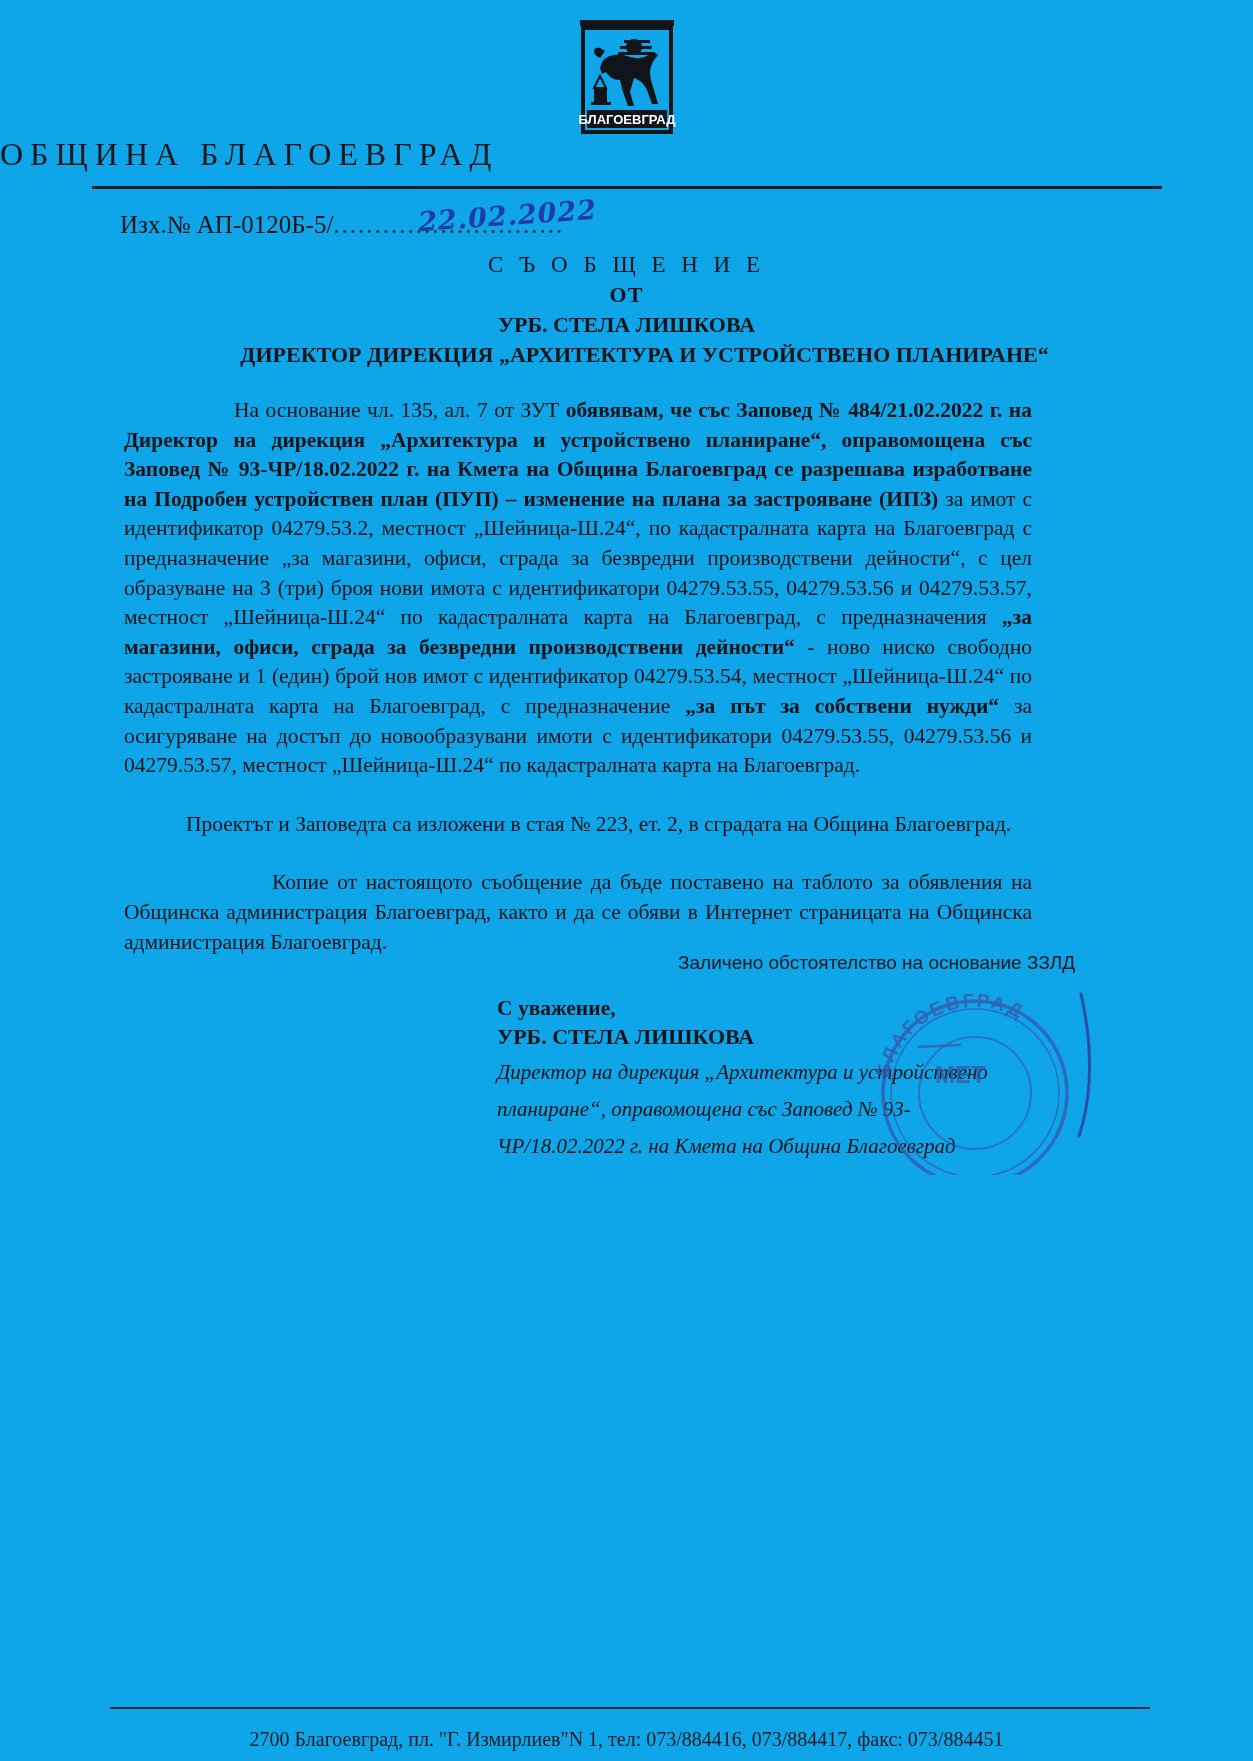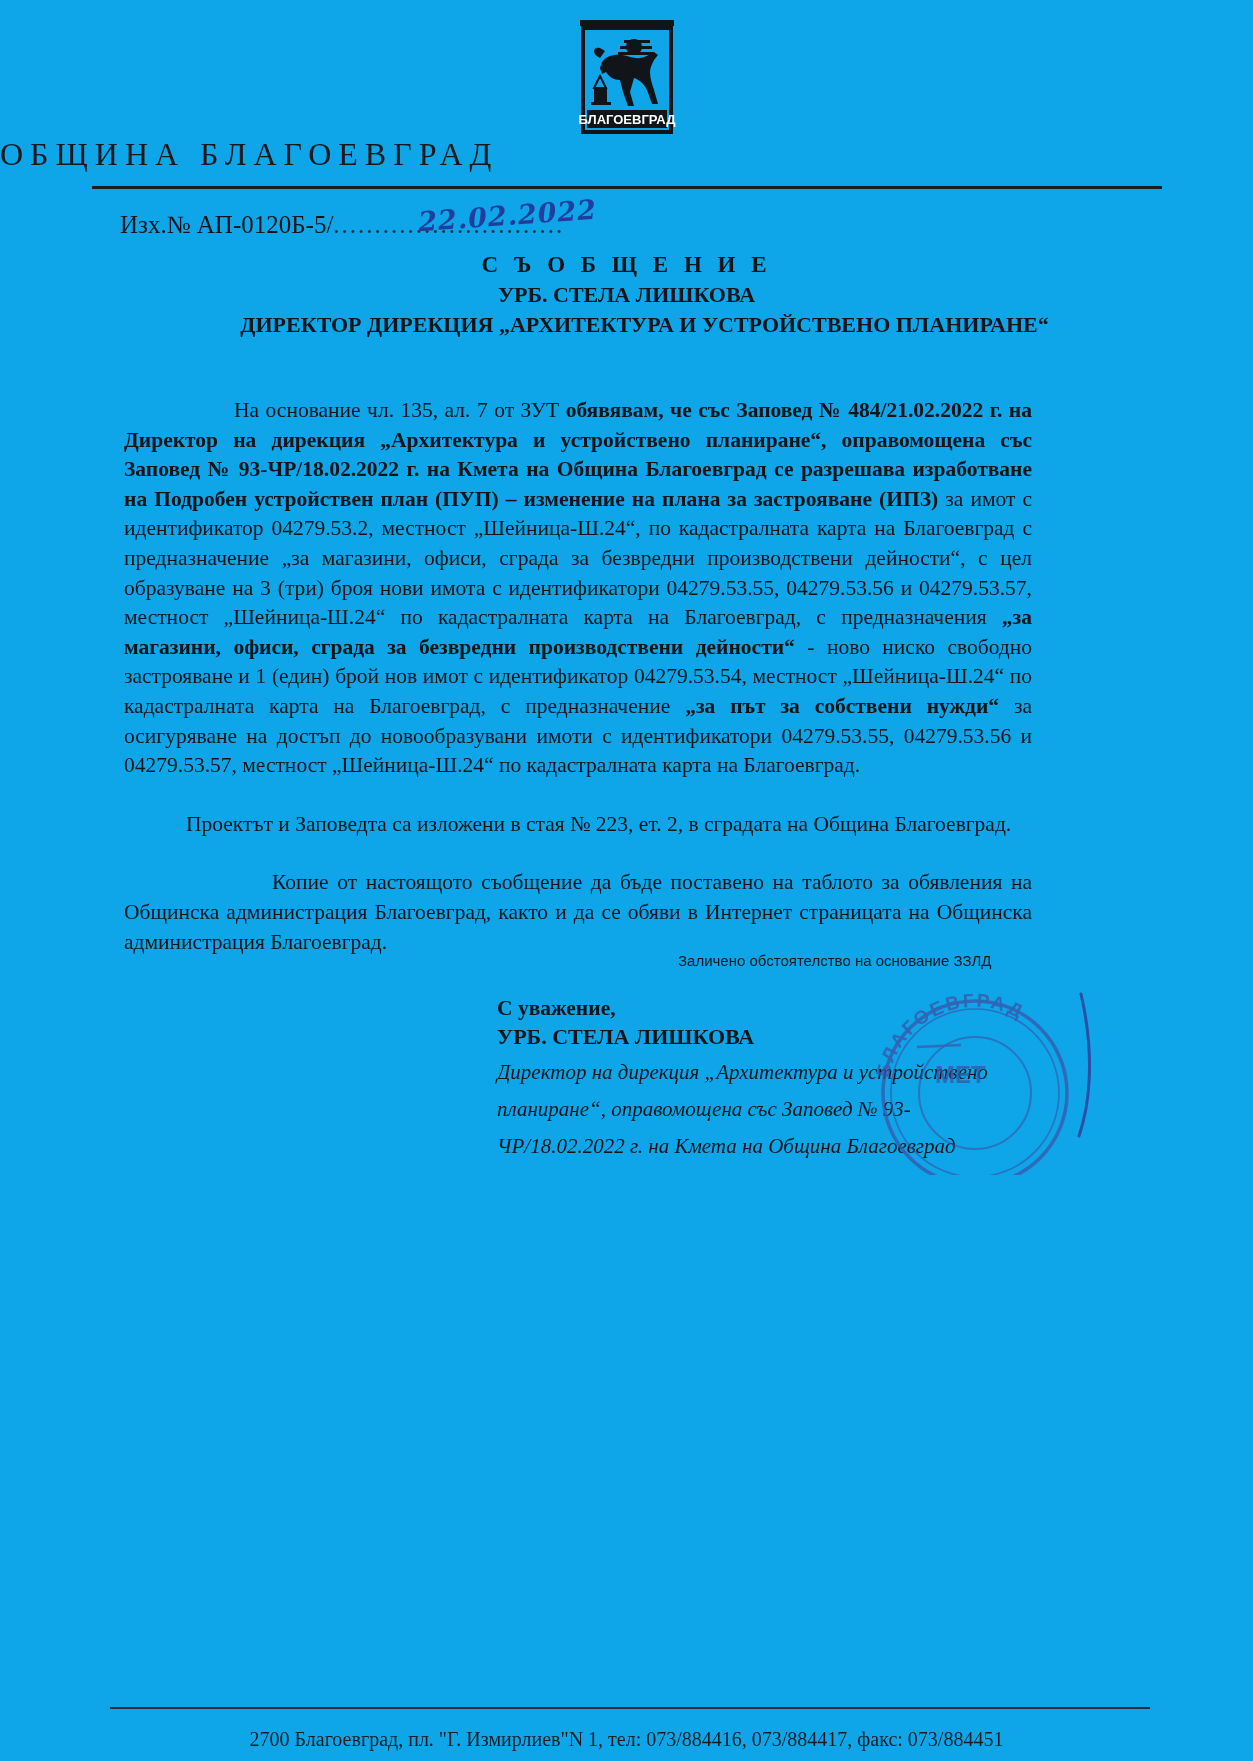--- a/index.html
+++ b/index.html
@@ -87,21 +87,21 @@
   
   .title-block {
     position: absolute;
     left: 0;
     top: 252px;
     width: 1253px;
     text-align: center;
   }
   .t-soobshtenie {
     font-size: 23px;
-    font-weight: bold;
+    font-weight: normal;
     letter-spacing: 5px;
   }
   .t-ot {
     font-size: 22px;
     font-weight: bold;
     letter-spacing: 1px;
     margin-top: 4px;
   }
   .t-name {
     font-size: 22px;
@@ -132,21 +132,21 @@
   .p-indent-3 { text-indent: 148px; }
   .gap { height: 29px; }
   b { font-weight: bold; }
 
   
   .redaction-note {
     position: absolute;
     left: 678px;
     top: 952px;
     font-family: "Liberation Sans", sans-serif;
-    font-size: 15px;
+    font-size: 19px;
     color: #15181d;
     white-space: nowrap;
   }
 
   
   .sign-block {
     position: absolute;
     left: 497px;
     top: 996px;
     width: 560px;
@@ -249,20 +249,21 @@
   <div class="org-title">ОБЩИНА БЛАГОЕВГРАД</div>
   <div class="header-rule"></div>
 
   <div class="ref-line">
     <span class="ref-label">Изх.№ АП-0120Б-5/</span><span class="ref-dots">............................</span>
   </div>
   <div class="handwritten-date">22.02.2022</div>
 
   <div class="title-block">
     <div class="t-soobshtenie">С Ъ О Б Щ Е Н И Е</div>
+    <div class="t-ot">ОТ</div>
     <div class="t-name">УРБ. СТЕЛА ЛИШКОВА</div>
     <div class="t-role">ДИРЕКТОР ДИРЕКЦИЯ „АРХИТЕКТУРА И УСТРОЙСТВЕНО ПЛАНИРАНЕ“</div>
   </div>
 
   <div class="body-text">
     <p class="p-indent"><span>На основание чл. 135, ал. 7 от ЗУТ </span><b>обявявам, че със Заповед № 484/21.02.2022 г. на Директор на дирекция „Архитектура и устройствено планиране“, оправомощена със Заповед № 93-ЧР/18.02.2022 г. на Кмета на Община Благоевград се разрешава изработване на Подробен устройствен план (ПУП) – изменение на плана за застрояване (ИПЗ)</b><span> за имот с идентификатор 04279.53.2, местност „Шейница-Ш.24“, по кадастралната карта на Благоевград с предназначение „за магазини, офиси, сграда за безвредни производствени дейности“, с цел образуване на 3 (три) броя нови имота с идентификатори 04279.53.55, 04279.53.56 и 04279.53.57, местност „Шейница-Ш.24“ по кадастралната карта на Благоевград, с предназначения </span><b>„за магазини, офиси, сграда за безвредни производствени дейности“</b><span> - ново ниско свободно застрояване и 1 (един) брой нов имот с идентификатор 04279.53.54, местност „Шейница-Ш.24“ по кадастралната карта на Благоевград, с предназначение </span><b>„за път за собствени нужди“</b><span> за осигуряване на достъп до новообразувани имоти с идентификатори 04279.53.55, 04279.53.56 и 04279.53.57, местност „Шейница-Ш.24“ по кадастралната карта на Благоевград.</span></p>
     <div class="gap"></div>
     <p class="p-indent-2">Проектът и Заповедта са изложени в стая № 223, ет. 2, в сградата на Община Благоевград.</p>
     <div class="gap"></div>
     <p class="p-indent-3">Копие от настоящото съобщение да бъде поставено на таблото за обявления на Общинска администрация Благоевград, както и да се обяви в Интернет страницата на Общинска администрация Благоевград.</p>

